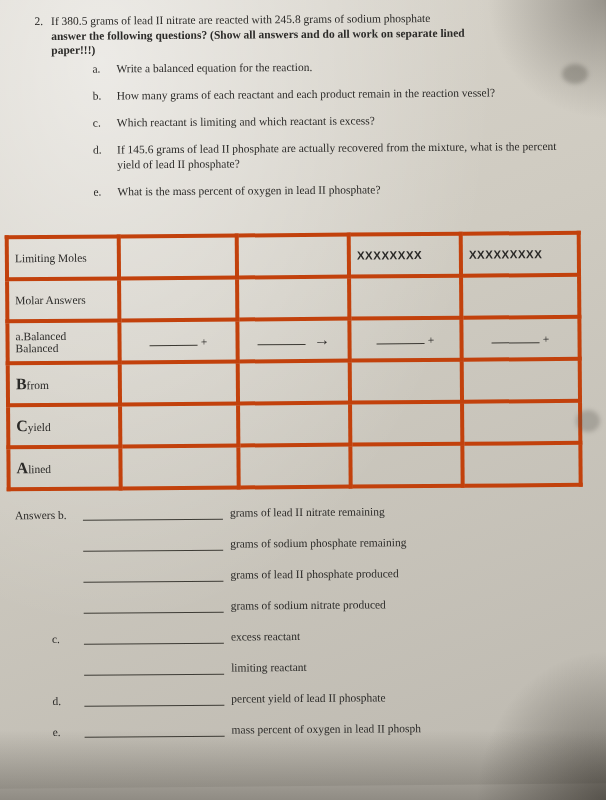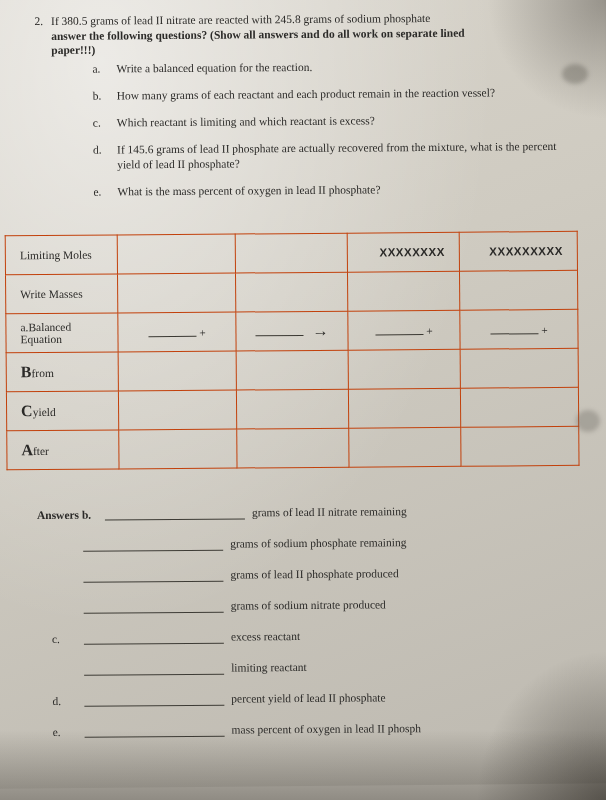--- a/index.html
+++ b/index.html
@@ -122,23 +122,23 @@
     left: 6px;
     top: 233px;
     width: 572px;
   }
   table.grid {
     border-collapse: collapse;
     width: 572px;
     table-layout: fixed;
   }
   table.grid td {
-    border: 1px solid #c2410c;
+    border: 4px solid #c2410c;
     height: 34px;
-    padding: 2px 14px;
+    padding: 2px 6px;
     font-size: 11.5px;
     vertical-align: middle;
   }
   .col-a { width: 112px; }
   .col-b { width: 118px; }
   .col-c { width: 112px; }
   .col-d { width: 112px; }
   .col-e { width: 118px; }
   .rowlabel {
     font-size: 11.5px;
@@ -146,21 +146,21 @@
   .dropcap {
     font-size: 16px;
     font-weight: bold;
     font-family: "Liberation Serif", serif;
   }
   .xs {
     font-family: "Liberation Sans", sans-serif;
     font-weight: bold;
     font-size: 12.5px;
     letter-spacing: 0.5px;
-    text-align: right;
+    text-align: left;
     margin-top: 27px;
   }
   .eqcell {
     text-align: center;
     font-size: 13px;
   }
   .blank-short {
     display: inline-block;
     width: 48px;
     border-bottom: 1px solid #3b3933;
@@ -181,22 +181,21 @@
     font-size: 11.5px;
   }
   .ans-row {
     display: flex;
     align-items: flex-end;
     margin-bottom: 17px;
   }
   .ans-lead {
     width: 68px;
     flex: 0 0 auto;
-    font-weight: bold;
-    margin-left: 22px;
+    font-weight: normal;
   }
   .ans-letter {
     width: 68px;
     flex: 0 0 auto;
     padding-left: 36px;
     box-sizing: border-box;
   }
   .ans-blank {
     width: 140px;
     flex: 0 0 auto;
@@ -262,30 +261,30 @@
         </colgroup>
         <tbody>
           <tr>
             <td class="rowlabel">Limiting Moles</td>
             <td></td>
             <td></td>
             <td class="xs">XXXXXXXX</td>
             <td class="xs">XXXXXXXXX</td>
           </tr>
           <tr>
-            <td class="rowlabel">Write Masses</td>
+            <td class="rowlabel">Molar Answers</td>
             <td></td>
             <td></td>
             <td></td>
             <td></td>
           </tr>
           <tr class="tall">
             <td class="rowlabel">
               <div>a.Balanced</div>
-              <div>Equation</div>
+              <div>Balanced</div>
             </td>
             <td class="eqcell">
               <span class="blank-short"></span>
               <span>+</span>
             </td>
             <td class="eqcell">
               <span class="blank-short"></span>
               <span class="arrow">→</span>
             </td>
             <td class="eqcell">
@@ -310,21 +309,21 @@
             <td class="rowlabel">
               <span class="dropcap">C</span><span>yield</span>
             </td>
             <td></td>
             <td></td>
             <td></td>
             <td></td>
           </tr>
           <tr class="tall">
             <td class="rowlabel">
-              <span class="dropcap">A</span><span>fter</span>
+              <span class="dropcap">A</span><span>lined</span>
             </td>
             <td></td>
             <td></td>
             <td></td>
             <td></td>
           </tr>
         </tbody>
       </table>
     </div>
 

